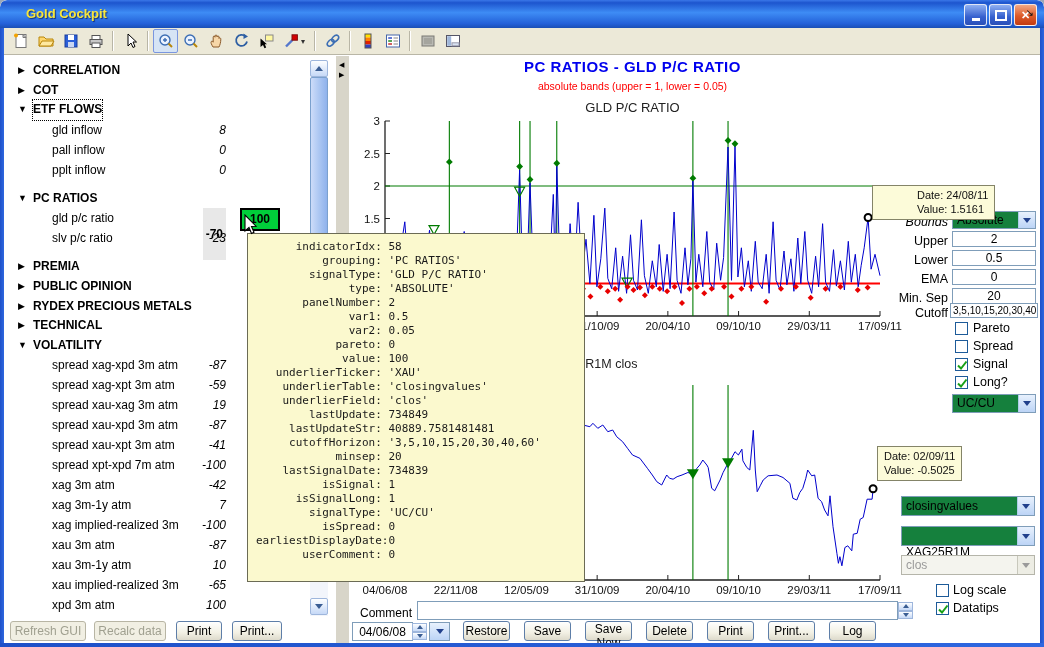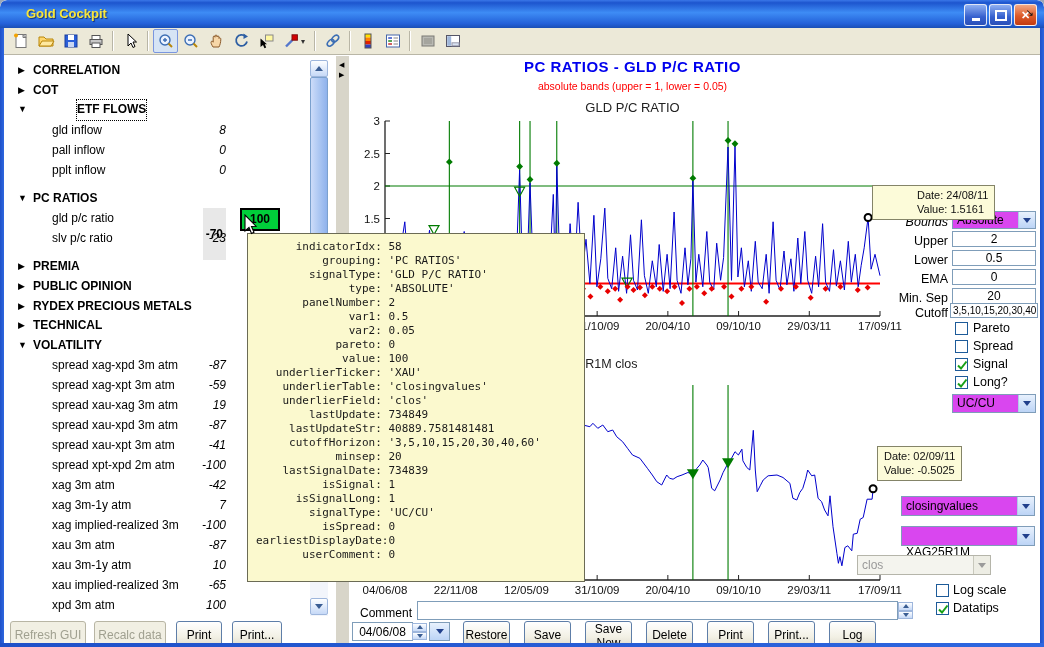--- a/index.html
+++ b/index.html
@@ -28,21 +28,21 @@
   .tcaret{width:9px;font-size:8px;color:#333;margin-left:-2px;}
   #tb-overflow{position:absolute;right:10px;top:7px;font-size:10px;color:#111;}
   
   #sidebar{position:absolute;left:4px;top:56px;width:306px;height:560px;background:#fff;}
   #tree{position:absolute;left:0;top:5px;width:306px;}
   .trow{position:relative;height:19.6px;line-height:19.6px;font-size:12px;color:#000;}
   .trow.item{height:20px;line-height:20px;}
   .trow.gap{margin-top:9px;}
   .tw-arrow{position:absolute;left:14px;top:0;width:14px;font-size:9px;color:#000;}
   .tw-glabel{position:absolute;left:29px;top:0;font-weight:bold;white-space:nowrap;}
-  .tw-glabel.focused{outline:1px dotted #000;margin-left:44px;}
+  .tw-glabel.focused{outline:1px dotted #000;}
   .tw-ilabel{position:absolute;left:48px;top:0;white-space:nowrap;}
   .tw-val{position:absolute;right:84px;top:0;font-style:italic;}
   .tw-val.boldval{font-style:normal;font-weight:bold;background:#E8E8E8;padding:16px 3px;}
   .badge{position:absolute;left:236px;top:0;width:36px;height:19px;background:#00CE3A;
     border:2px solid #000;color:#000;font-weight:bold;font-size:12px;text-align:center;line-height:19px;}
   
   #vscroll{position:absolute;left:310px;top:60px;width:18px;height:556px;background:#F2F5FB;}
   .sb-btn{position:absolute;left:0;width:18px;height:17px;border:1px solid #9EB6DC;border-radius:2px;
     background:linear-gradient(180deg,#FDFEFF,#C6D9F7);box-sizing:border-box;display:flex;align-items:center;justify-content:center;}
   .sb-tri-up{width:0;height:0;border-left:4px solid transparent;border-right:4px solid transparent;border-bottom:5px solid #3A5D93;}
@@ -68,33 +68,33 @@
     border:1px solid #6b6b55;z-index:50;box-sizing:border-box;padding:6px 8px;
     font-family:"DejaVu Sans Mono","Liberation Mono",monospace;font-size:11px;line-height:14px;color:#1a1a1a;overflow:hidden;}
   #bigtip .k{display:inline-block;width:19ch;text-align:right;white-space:pre;}
   
   #cursor{position:absolute;left:242px;top:214px;z-index:60;}
   
   .lab{position:absolute;font-size:12.5px;color:#000;text-align:right;}
   .xinput{position:absolute;border:1px solid #7F9DB9;background:#fff;font-size:12px;
     font-family:"Liberation Sans",sans-serif;text-align:center;padding:0;box-sizing:border-box;}
   .xinput.leftal{text-align:left;font-size:10px;padding-left:2px;}
-  .select{position:absolute;border:1px solid #7F9DB9;background:#d946ef;box-sizing:border-box;font-size:12px;}
+  .select{position:absolute;border:1px solid #7F9DB9;background:#15803d;box-sizing:border-box;font-size:12px;}
   .select .stext{position:absolute;left:4px;top:1px;white-space:nowrap;overflow:hidden;right:18px;}
   .select .sbtn{position:absolute;right:0;top:0;bottom:0;width:16px;
     background:linear-gradient(180deg,#E8F1FD,#BCD4F6);border-left:1px solid #AECDE8;
     display:flex;align-items:center;justify-content:center;}
   .select .sarr{width:0;height:0;border-left:4px solid transparent;border-right:4px solid transparent;border-top:5px solid #21408C;}
   .select.disabled{background:#F4F4EE;color:#9a9a9a;border-color:#B5B5AA;}
   .select.disabled .sbtn{background:#EDEDE4;border-left-color:#C8C8BC;}
   .select.disabled .sarr{border-top-color:#9a9a9a;}
   .cb{position:absolute;width:13px;height:13px;border:1px solid #1D5B99;background:#fff;box-sizing:border-box;}
   .cb svg{position:absolute;left:0;top:0;}
   .cblab{position:absolute;font-size:12.5px;color:#000;}
-  .xp-btn{position:absolute;height:27px;border:1px solid #5E7EA8;border-radius:3px;
+  .xp-btn{position:absolute;height:20px;border:1px solid #5E7EA8;border-radius:3px;
     background:linear-gradient(180deg,#FFFFFF,#F2F0E4 60%,#DDDACB);font-size:12px;color:#000;
     font-family:"Liberation Sans",sans-serif;padding:0;text-align:center;}
   .xp-btn.disabled{color:#A0A090;border-color:#B8B5A4;background:#F1EFE3;}
   
   .spin{position:absolute;width:15px;display:flex;flex-direction:column;}
   .spin .sp{flex:1;border:1px solid #9EB6DC;background:linear-gradient(180deg,#FDFEFF,#C6D9F7);
     display:flex;align-items:center;justify-content:center;}
   .sp .u{width:0;height:0;border-left:3px solid transparent;border-right:3px solid transparent;border-bottom:4px solid #3A5D93;}
   .sp .d{width:0;height:0;border-left:3px solid transparent;border-right:3px solid transparent;border-top:4px solid #3A5D93;}
   
@@ -310,21 +310,21 @@
         </div>
         <div class="trow item">
           <span class="tw-ilabel">spread xau-xpd 3m atm</span>
           <span class="tw-val">-87</span>
         </div>
         <div class="trow item">
           <span class="tw-ilabel">spread xau-xpt 3m atm</span>
           <span class="tw-val">-41</span>
         </div>
         <div class="trow item">
-          <span class="tw-ilabel">spread xpt-xpd 2m atm</span>
+          <span class="tw-ilabel">spread xpt-xpd 7m atm</span>
           <span class="tw-val">-100</span>
         </div>
         <div class="trow item">
           <span class="tw-ilabel">xag 3m atm</span>
           <span class="tw-val">-42</span>
         </div>
         <div class="trow item">
           <span class="tw-ilabel">xag 3m-1y atm</span>
           <span class="tw-val">7</span>
         </div>
@@ -539,21 +539,21 @@
     <span class="sbtn">
         <span class="sarr"></span>
       </span>
   </div>
   <div class="select" style="left:901px;top:526px;width:134px;height:20px;">
     <span class="stext" style="top:18px;">XAG25R1M</span>
     <span class="sbtn">
         <span class="sarr"></span>
       </span>
   </div>
-  <div class="select disabled" style="left:857px;top:555px;width:134px;height:20px;">
+  <div class="select disabled" style="left:901px;top:555px;width:134px;height:20px;">
     <span class="stext" style="top:2px;">clos</span>
     <span class="sbtn">
         <span class="sarr"></span>
       </span>
   </div>
   <div class="cb" style="left:936px;top:584px;"></div>
   <div class="cblab" style="left:953px;top:583px;">Log scale</div>
   <div class="cb checked" style="left:936px;top:602px;">
       <svg width="13" height="13">
         <polyline points="2,6.5 5,9.5 10.5,2.5" fill="none" stroke="#17A017" stroke-width="2"></polyline>

